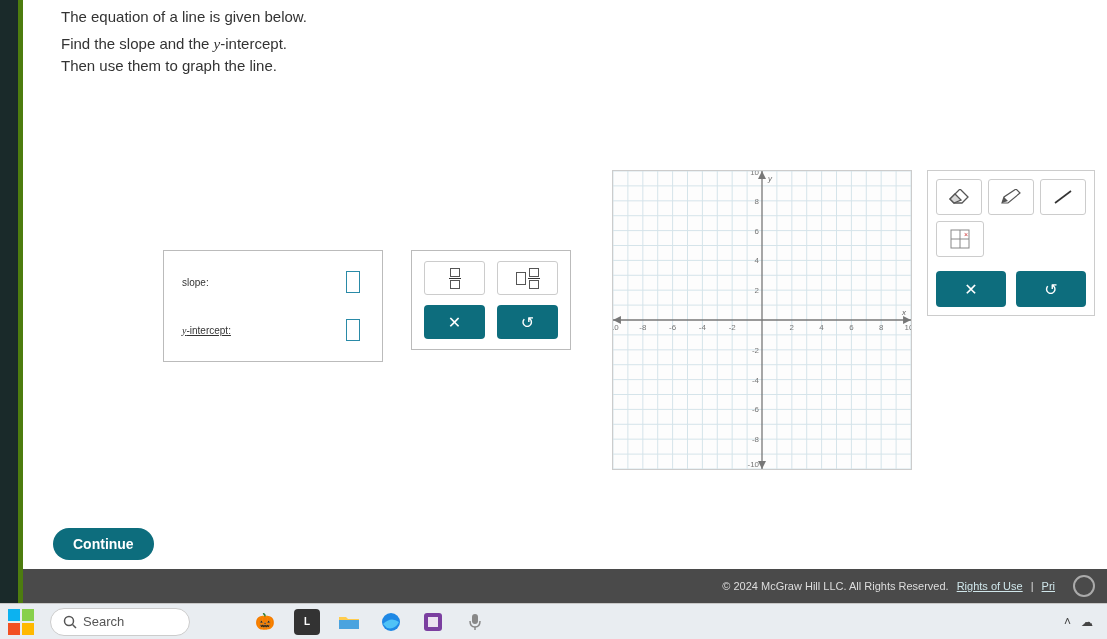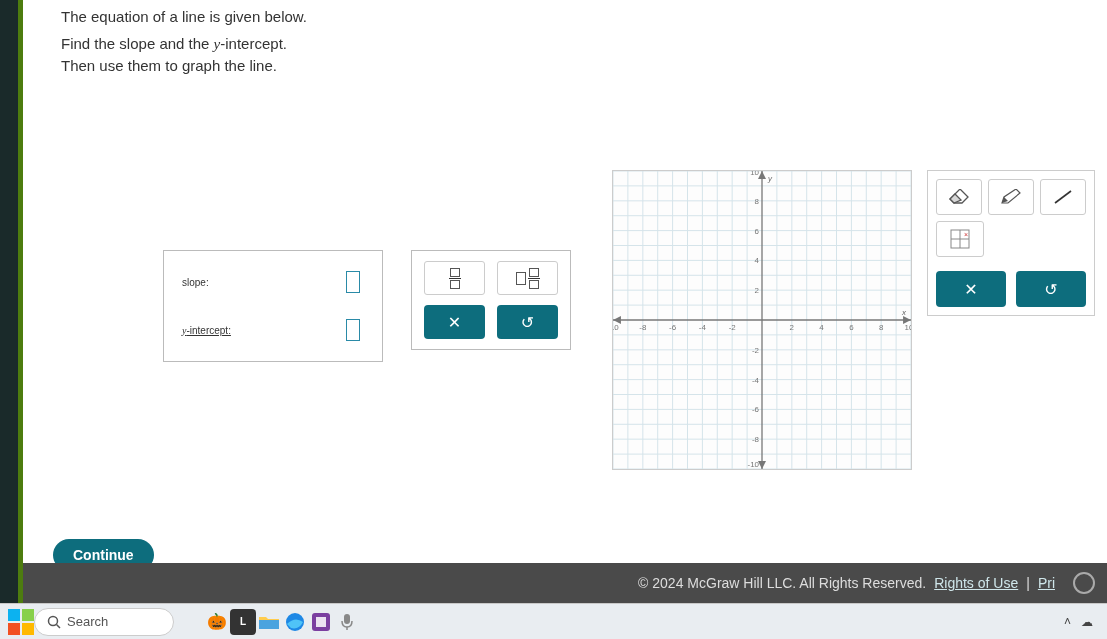--- a/index.html
+++ b/index.html
@@ -127,63 +127,63 @@
     color: #fff; font-size: 16px;
     display: flex; align-items: center; justify-content: center;
     cursor: pointer;
   }
   .gt-actions { display: flex; gap: 10px; margin-top: 14px; }
   .gt-actions .gt-btn-dark { flex: 1; }
 
   
   .continue-bar {
     position: absolute;
-    left: 0; right: 0; bottom: 24px;
+    left: 0; right: 0; bottom: 35px;
     padding: 0 0 8px 30px;
     margin-top: 34px;
   }
   .continue-btn {
     background: #0d6d7d;
     color: #fff;
     border: none;
     border-radius: 18px;
     padding: 8px 20px;
     font-size: 14px;
     font-weight: bold;
     cursor: pointer;
   }
 
   
   .footer {
     position: absolute;
     left: 0; right: 0; bottom: 0;
-    height: 40px;
+    height: 34px;
     background: #4a4a4a;
     color: #ddd;
-    font-size: 14px;
+    font-size: 11px;
     display: flex; align-items: center; justify-content: flex-end;
     padding: 0 12px;
     gap: 8px;
   }
   .footer a { color: #cfe6ea; text-decoration: underline; cursor: pointer; }
   .footer-circle {
     width: 22px; height: 22px; border-radius: 50%;
     border: 2px solid #aaa; margin-left: 10px;
   }
 
   
   .taskbar {
     position: absolute;
     left: 0; right: 0; bottom: 0;
     height: 36px;
     background: #e9edf1;
     border-top: 1px solid #c8c8c8;
     display: flex; align-items: center;
     padding: 0 8px;
-    gap: 0;
+    gap: 16px;
   }
   .start-btn {
     width: 26px; height: 26px;
     display: grid; grid-template-columns: 1fr 1fr; grid-template-rows: 1fr 1fr;
     gap: 2px;
     cursor: pointer;
   }
   .start-btn div:nth-child(1){background:#0cb2f0;}
   .start-btn div:nth-child(2){background:#88d04b;}
   .start-btn div:nth-child(3){background:#f25022;}

